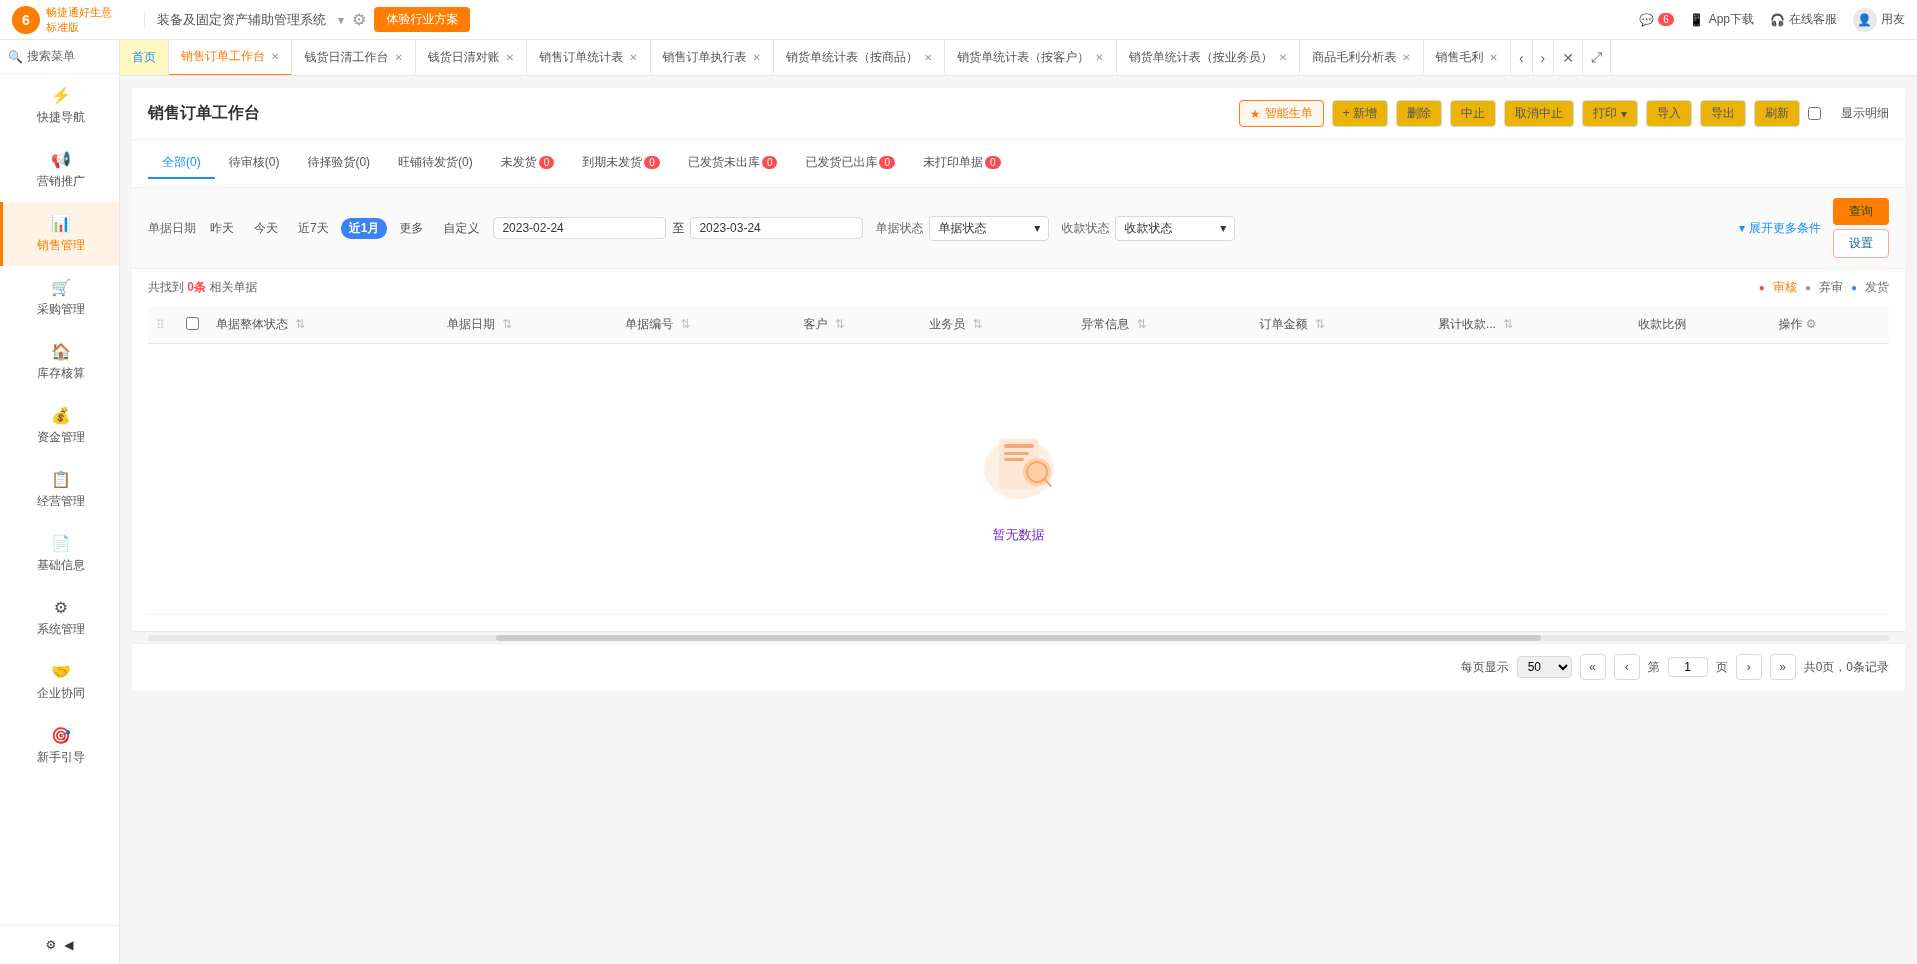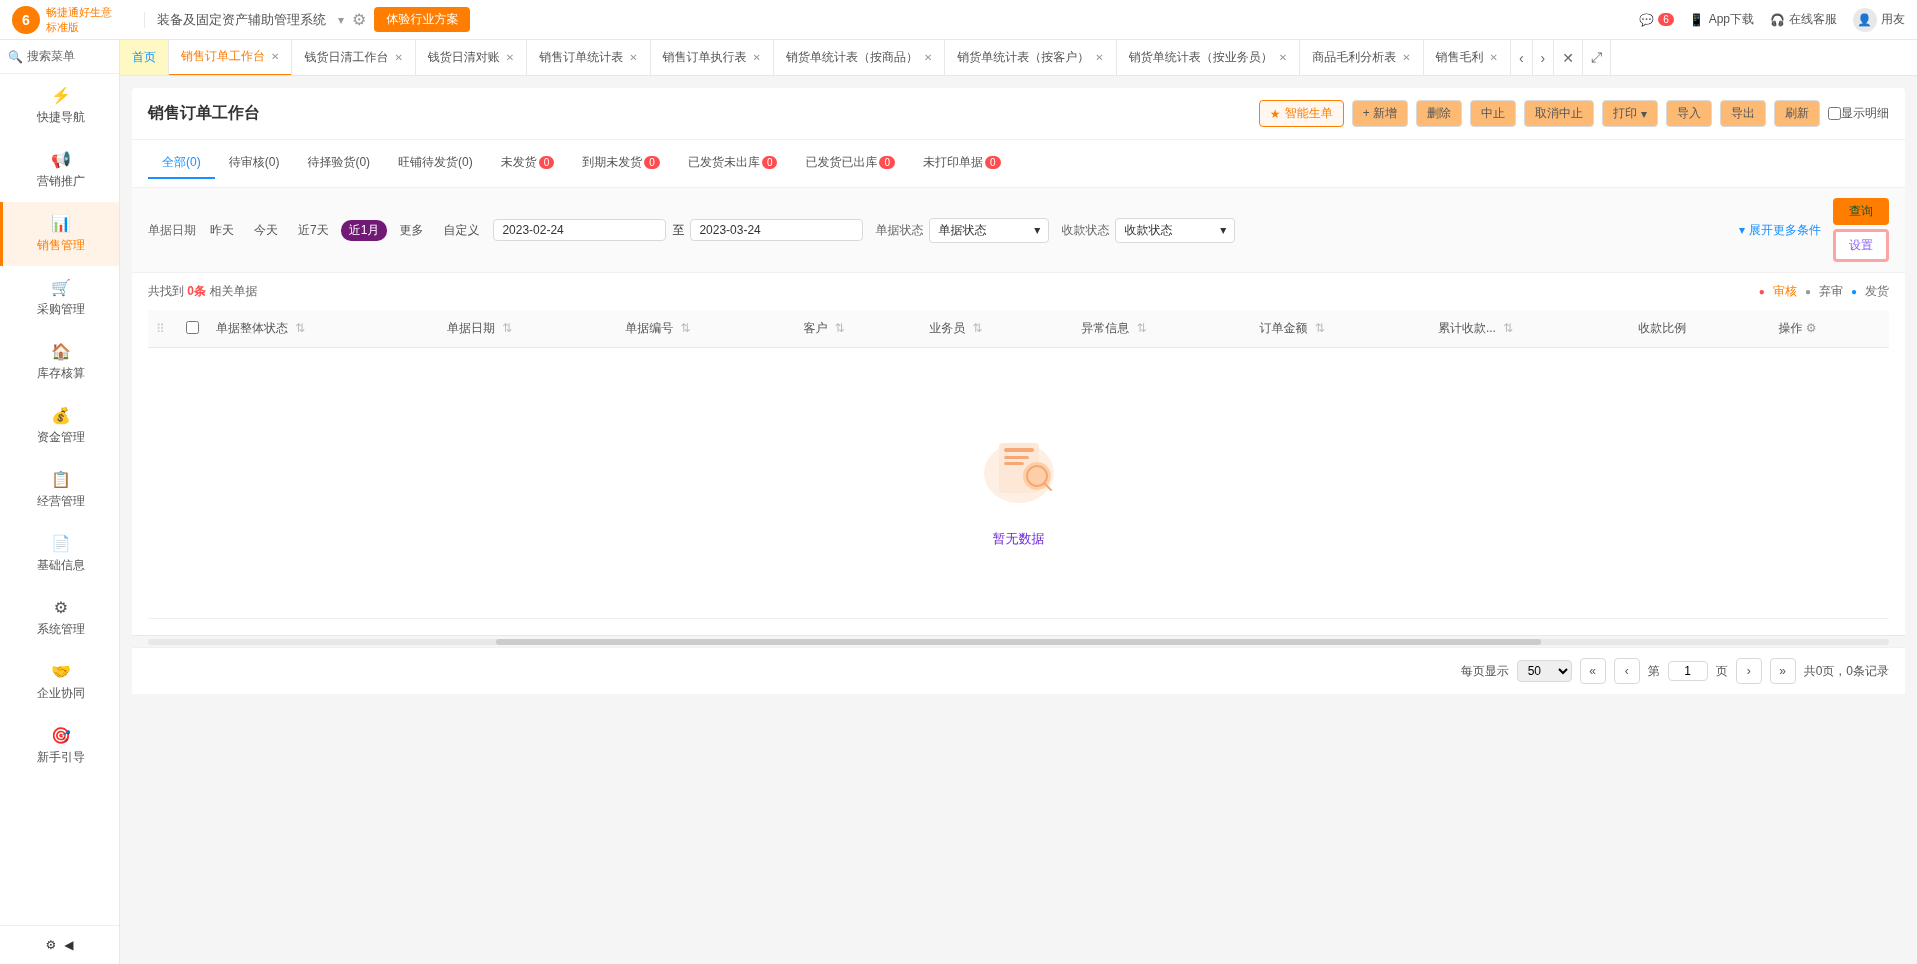--- a/index.html
+++ b/index.html
@@ -40,41 +40,41 @@
     .tab-nav-btn { padding: 0 8px; cursor: pointer; color: #666; font-size: 14px; border-right: 1px solid #e8e8e8; height: 36px; display: flex; align-items: center; }
 
     
     .page-content { flex: 1; padding: 12px; background: #f5f5f5; overflow: auto; }
 
     
     .workbench { background: #fff; border-radius: 4px; padding: 0; }
     .workbench-header { display: flex; align-items: center; justify-content: space-between; padding: 12px 16px; border-bottom: 1px solid #f0f0f0; }
     .workbench-title { font-size: 16px; font-weight: bold; color: #333; }
     .workbench-actions { display: flex; align-items: center; gap: 8px; }
-    .action-btn { display: flex; align-items: center; gap: 4px; padding: 4px 10px; border: 1px solid #d9d9d9; border-radius: 4px; cursor: pointer; font-size: 12px; color: #555; background: #fdba74; }
-    .checkbox-label { font-size: 12px; color: #555; display: flex; align-items: center; gap: 0; }
+    .action-btn { display: flex; align-items: center; gap: 4px; padding: 4px 10px; border: 1px solid #d9d9d9; border-radius: 4px; cursor: pointer; font-size: 12px; color: #555; background: #eab308; }
+    .checkbox-label { font-size: 12px; color: #555; display: flex; align-items: center; gap: 20px; }
 
     
     .filter-tabs { display: flex; align-items: center; padding: 8px 16px; border-bottom: 1px solid #f0f0f0; gap: 0; }
     .filter-tab { padding: 6px 14px; cursor: pointer; font-size: 12px; color: #555; border-bottom: 2px solid transparent; }
     .filter-tab.active { color: #1890ff; border-bottom-color: #1890ff; }
     .filter-tab .count-badge { background: #ff4d4f; color: white; border-radius: 10px; padding: 1px 5px; font-size: 10px; margin-left: 2px; }
 
     
     .search-conditions { padding: 10px 16px; background: #fafafa; border-bottom: 1px solid #f0f0f0; display: flex; flex-wrap: wrap; align-items: center; gap: 12px; }
     .condition-item { display: flex; align-items: center; gap: 6px; font-size: 12px; }
     .condition-label { color: #666; }
     .date-range-selector { display: flex; align-items: center; gap: 4px; justify-content: space-between; }
     .date-option { padding: 2px 8px; cursor: pointer; color: #555; border-radius: 3px; }
-    .date-option.active { background: #701a75; color: white; border-radius: 10px; }
+    .date-option.active { background: #3b82f6; color: white; border-radius: 10px; font-weight: bold; }
     .date-input { border: 1px solid #d9d9d9; border-radius: 4px; padding: 3px 8px; font-size: 12px; color: #333; background: #fff; }
     .select-field { border: 1px solid #d9d9d9; border-radius: 4px; padding: 3px 8px; font-size: 12px; color: #333; background: #fff; min-width: 120px; display: flex; align-items: center; justify-content: space-between; cursor: pointer; }
     .expand-btn { display: flex; align-items: center; gap: 4px; color: #1890ff; cursor: pointer; font-size: 12px; }
     .query-btn { background: #ff7d00; color: #14532d; border: none; padding: 5px 16px; border-radius: 4px; cursor: pointer; font-size: 12px; }
-    .setting-btn { background: #fff; color: #8b5cf6; border: 3px solid #fca5a5; padding: 5px 12px; border-radius: 4px; cursor: pointer; font-size: 12px; }
+    .setting-btn { background: #fff; color: #0369a1; border: 1px solid #fca5a5; padding: 5px 12px; border-radius: 4px; cursor: pointer; font-size: 12px; }
 
     
     .table-area { padding: 0 16px 16px; }
     .table-summary { display: flex; align-items: center; justify-content: space-between; padding: 10px 0; font-size: 12px; color: #666; }
     .table-ops { display: flex; align-items: center; gap: 8px; }
     .table-op-btn { display: flex; align-items: center; gap: 3px; cursor: pointer; font-size: 12px; }
     .table-op-btn.audit { color: #ff7d00; }
     .table-op-btn.cancel { color: #666; }
     .table-op-btn.ship { color: #737373; }
 

